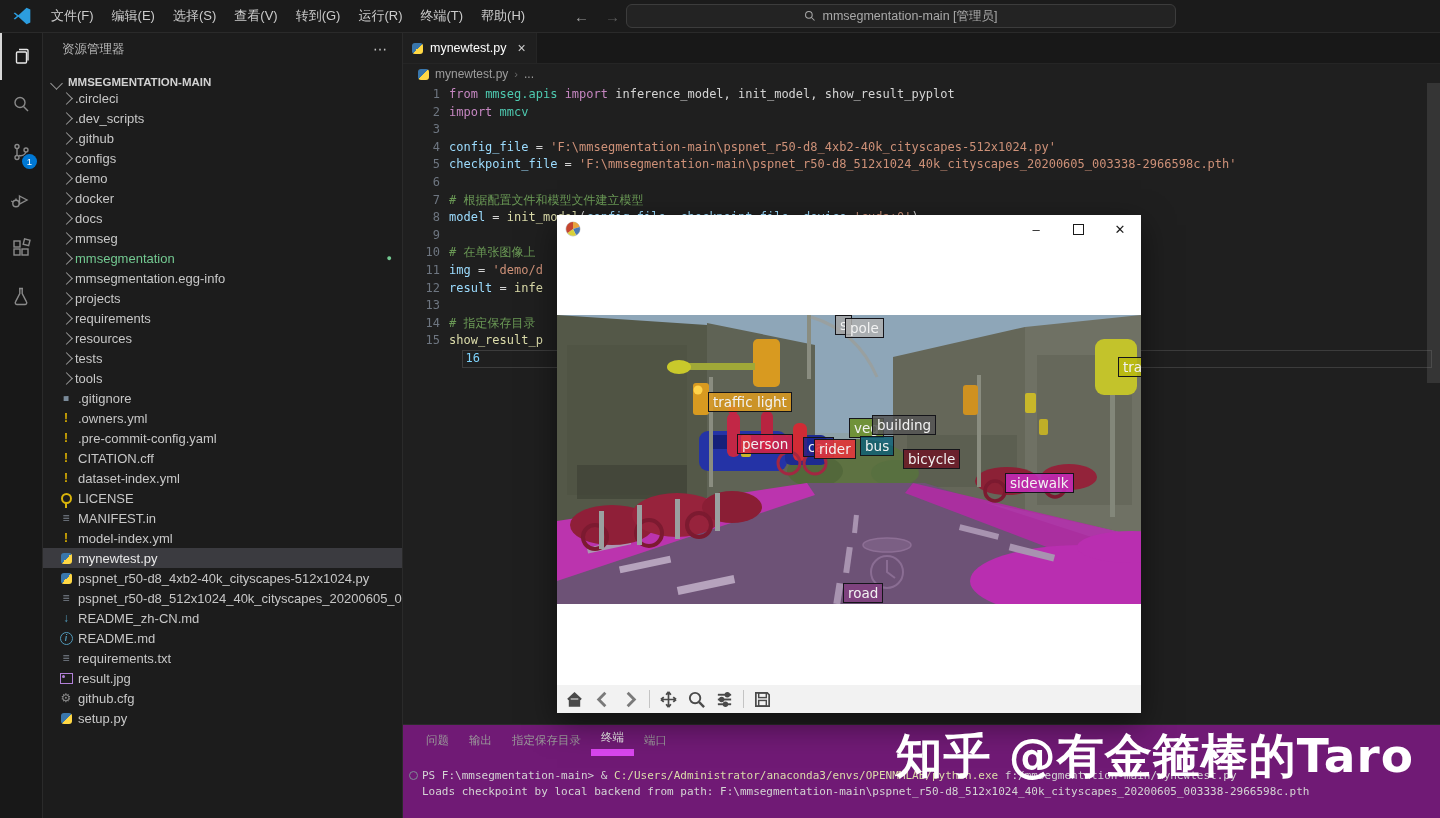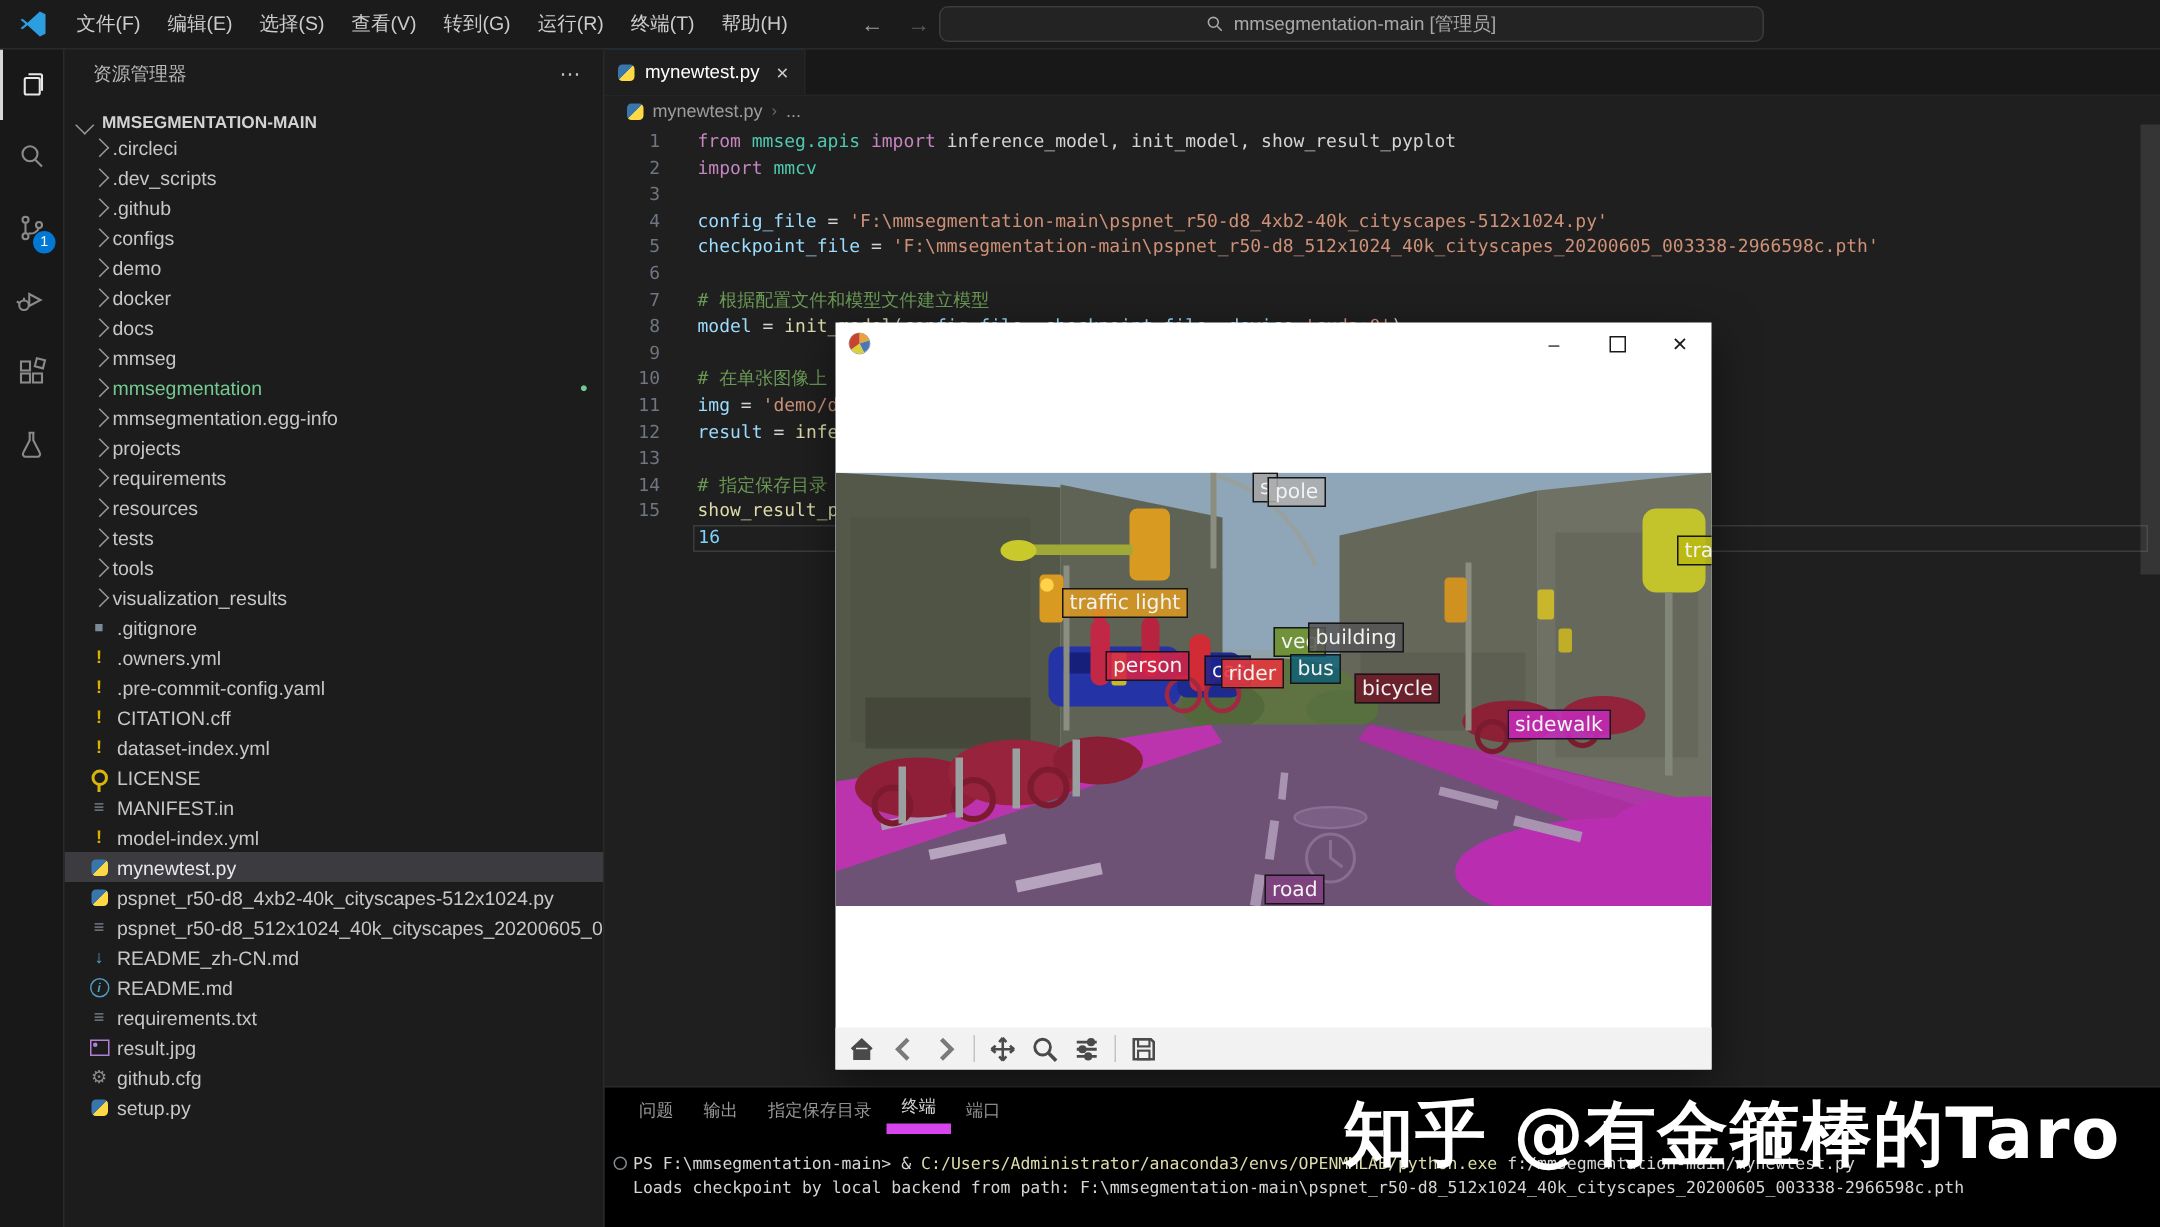--- a/index.html
+++ b/index.html
@@ -59,29 +59,29 @@
   .tabbar{height:31px;background:#181818;border-bottom:1px solid #252525;display:flex;}
   .tab{height:31px;box-sizing:border-box;background:#1f1f1f;border-top:1.5px solid #0078d4;border-right:1px solid #252525;
        display:flex;align-items:center;padding:0 10px;gap:7px;color:#ffffff;font-size:12.5px;}
   .tab-close{color:#cccccc;font-size:14px;margin-left:4px;}
   .breadcrumb{height:20px;display:flex;align-items:center;padding-left:16px;color:#9d9d9d;font-size:12px;gap:6px;}
   .bc-sep{color:#6a6a6a;font-size:11px;}
   .code{position:absolute;left:0;right:0;top:51px;bottom:93px;padding-top:3px;
         font-family:"DejaVu Sans Mono","Liberation Mono",monospace;font-size:12px;line-height:17.6px;overflow:hidden;}
   .cl{display:flex;height:17.6px;white-space:pre;position:relative;}
   .ln{width:38px;text-align:right;color:#6e7681;flex:none;font-size:12px;}
-  .lc{margin-left:25px;}
+  .lc{margin-left:9px;}
   .cl.cur .ln{color:#7dd3fc;margin-left:40px;}
   .cl.cur::before{content:'';position:absolute;left:60px;right:8px;top:0;bottom:0;border:1px solid #3c3c3c;}
   .kw{color:#c586c0;} .mod{color:#4ec9b0;} .var{color:#9cdcfe;} .str{color:#ce9178;}
   .com{color:#6a9955;} .fn{color:#dcdcaa;} .pl{color:#d4d4d4;}
   .ed-scrollbar{position:absolute;right:0;top:51px;width:13px;height:300px;background:rgba(121,121,121,.25);}
 
   
-  .panel{position:absolute;left:402px;right:0;bottom:0;height:93px;background:#000000;border-top:1px solid #2b2b2b;}
+  .panel{position:absolute;left:402px;right:0;bottom:0;height:93px;background:#701a75;border-top:1px solid #2b2b2b;}
   .panel-tabs{display:flex;height:31px;align-items:stretch;padding-left:14px;}
   .ptab{padding:0 10px;font-size:11.5px;color:#9a9a9a;display:flex;align-items:center;box-sizing:border-box;}
   .ptab.active{color:#e7e7e7;border-bottom:7px solid #d946ef;}
   .term{margin-top:12px;padding-left:20px;font-family:"DejaVu Sans Mono","Liberation Mono",monospace;
         font-size:11px;line-height:16.2px;color:#cccccc;}
   .tline{white-space:pre;position:relative;}
   .tdeco{position:absolute;left:-13px;top:3px;width:7px;height:7px;border:1px solid #7f8b95;border-radius:50%;}
   .path{color:#dcdcaa;}
 
   
@@ -244,24 +244,20 @@
       </div>
       <div class="sb-row">
         <span class="chev right"></span>
         <span>tests</span>
       </div>
       <div class="sb-row">
         <span class="chev right"></span>
         <span>tools</span>
       </div>
       <div class="sb-row">
-        <span class="chev right"></span>
-        <span>visualization_results</span>
-      </div>
-      <div class="sb-row">
         <span class="sb-ico">
           <span class="ic-git">◆</span>
         </span>
         <span>.gitignore</span>
       </div>
       <div class="sb-row">
         <span class="sb-ico">
           <span class="ic-warn">!</span>
         </span>
         <span>.owners.yml</span>

